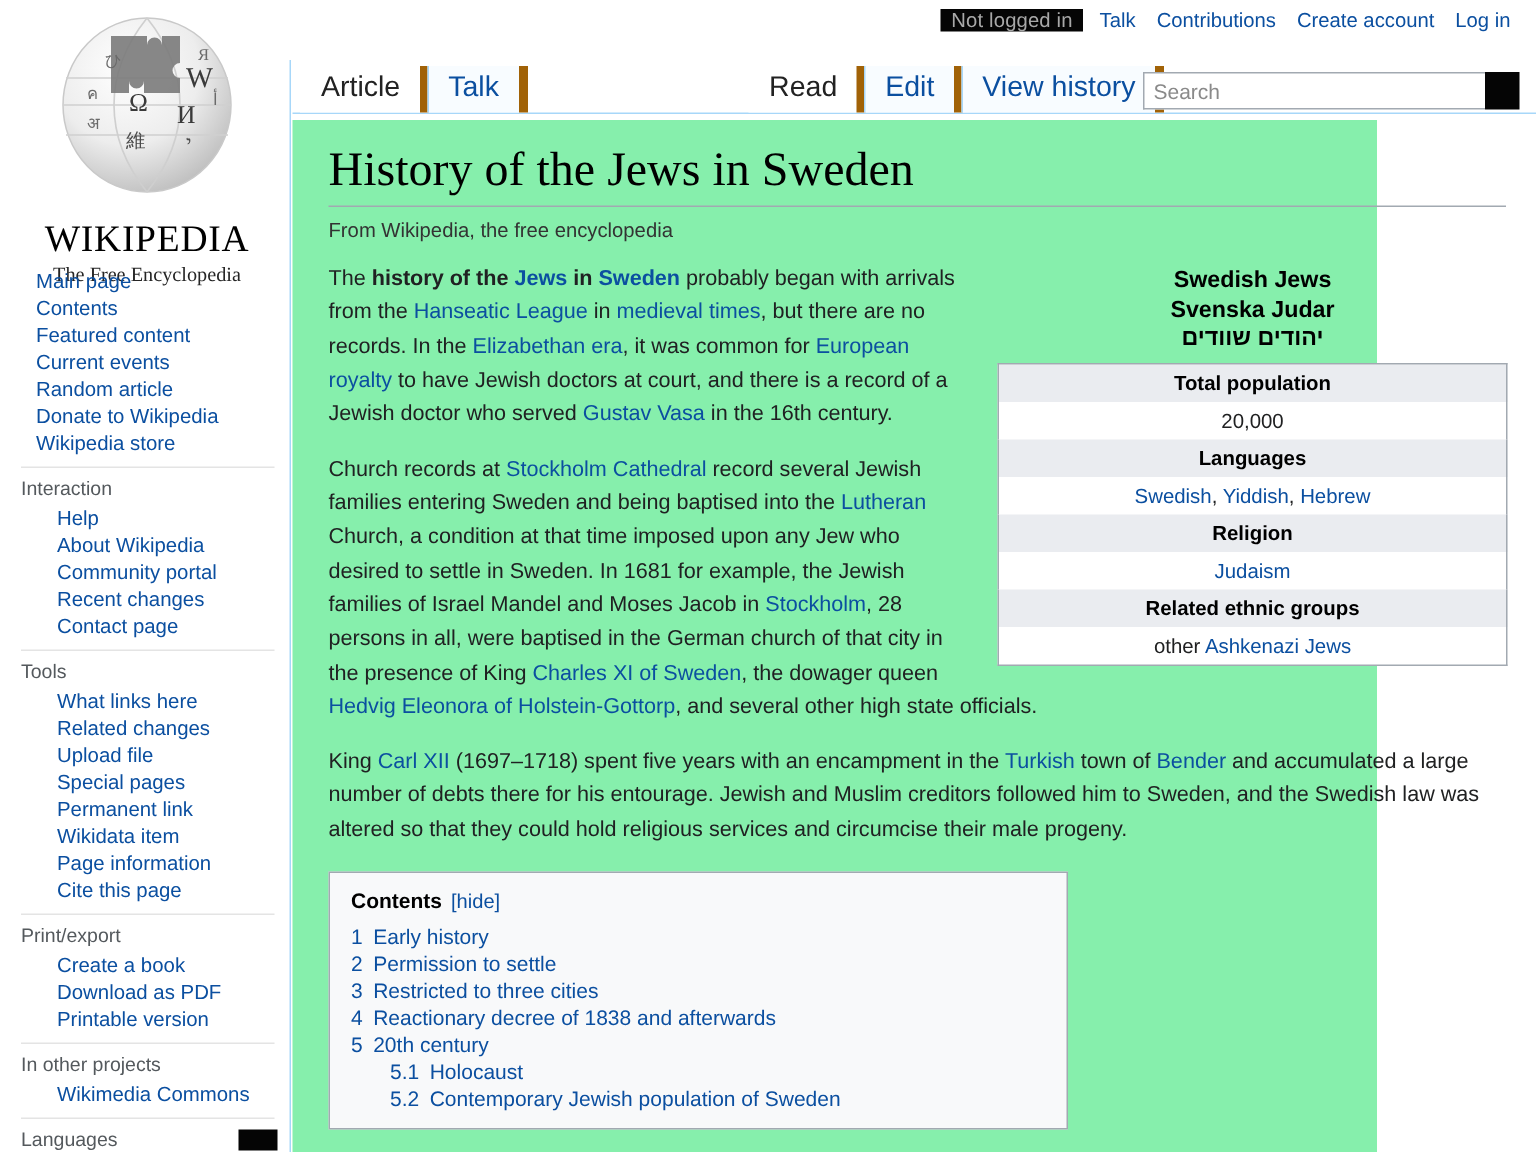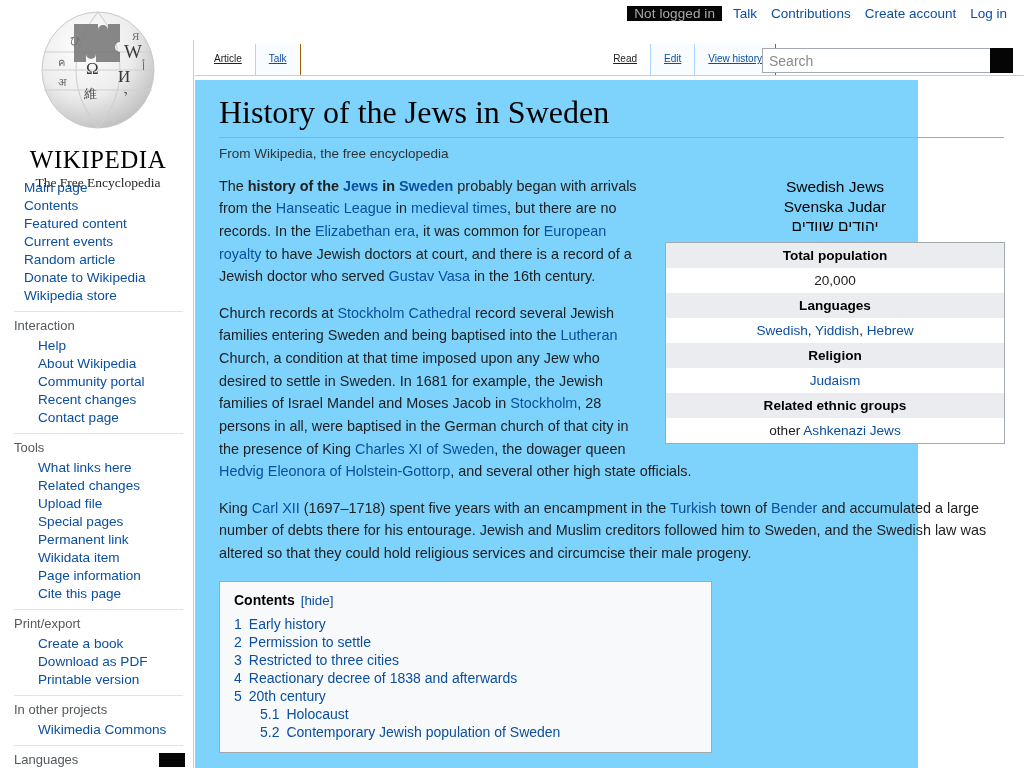--- a/index.html
+++ b/index.html
@@ -88,24 +88,24 @@
   }
   #tab-underline {
     position: absolute; left: 0; top: 31px; width: 829px; height: 1px;
     background: #a7d7f9;
   }
   .tabgroup { position: absolute; top: 0; display: flex; }
   #tabs-left { left: 5px; }
   #tabs-right { right: 249px; }
   .tab {
     height: 31px; line-height: 30px; padding: 0 13px;
-    font-size: 10px; white-space: nowrap;
-    border-left: 1px solid #a7d7f9; border-right: 1px solid #a16207;
+    font-size: 19px; white-space: nowrap;
+    border-left: 1px solid #a7d7f9; border-right: 6px solid #a16207;
     margin-right: -1px;
-    background: #f8fcff; color: #0b4fa0; text-decoration: underline;
+    background: #f8fcff; color: #0b4fa0;
   }
   .tab.selected {
     background: #ffffff; color: #222222;
     border-left: 1px solid transparent;
   }
   #tabs-left .tab:first-child { border-left: 1px solid transparent; }
 
   
   #search-wrap {
     position: absolute; right: 11px; top: 48px;
@@ -121,21 +121,21 @@
   #search-input::placeholder { color: #8a8a8a; }
   #search-button {
     width: 23px; height: 25px; background: #050505;
     border: none; cursor: pointer;
   }
 
   
   #content {
     position: absolute; left: 195px; top: 80px;
     width: 723px; height: 688px;
-    background: #7dd3fc;
+    background: #86efac;
   }
   #firstHeading {
     font-family: "Liberation Serif", serif;
     font-size: 32px; font-weight: normal; color: #000;
     margin: 14px 0 0 24px; padding-bottom: 6px;
     border-bottom: 1px solid #a2a9b1;
     width: 785px; line-height: 1.15;
   }
   #siteSub {
     margin: 8px 0 0 24px; font-size: 13.5px; color: #333;
@@ -146,21 +146,21 @@
   }
   #bodyContent a { color: #0b4fa0; text-decoration: none; }
   #bodyContent b { font-weight: bold; }
 
   
   #infobox {
     float: right; width: 340px; margin: 0 0 8px 18px;
     text-align: center;
   }
   #infobox-title {
-    font-weight: normal; font-size: 15.5px; line-height: 1.28;
+    font-weight: bold; font-size: 15.5px; line-height: 1.28;
     color: #000; padding: 2px 0 6px 0;
   }
   #infobox-title .heb { direction: rtl; }
   #infobox-table {
     border: 1px solid #a2a9b1; background: #ffffff;
     border-collapse: collapse; width: 100%;
     font-size: 13.6px;
   }
   #infobox-table td { padding: 5px 6px; }
   #infobox-table tr.hdr td {

